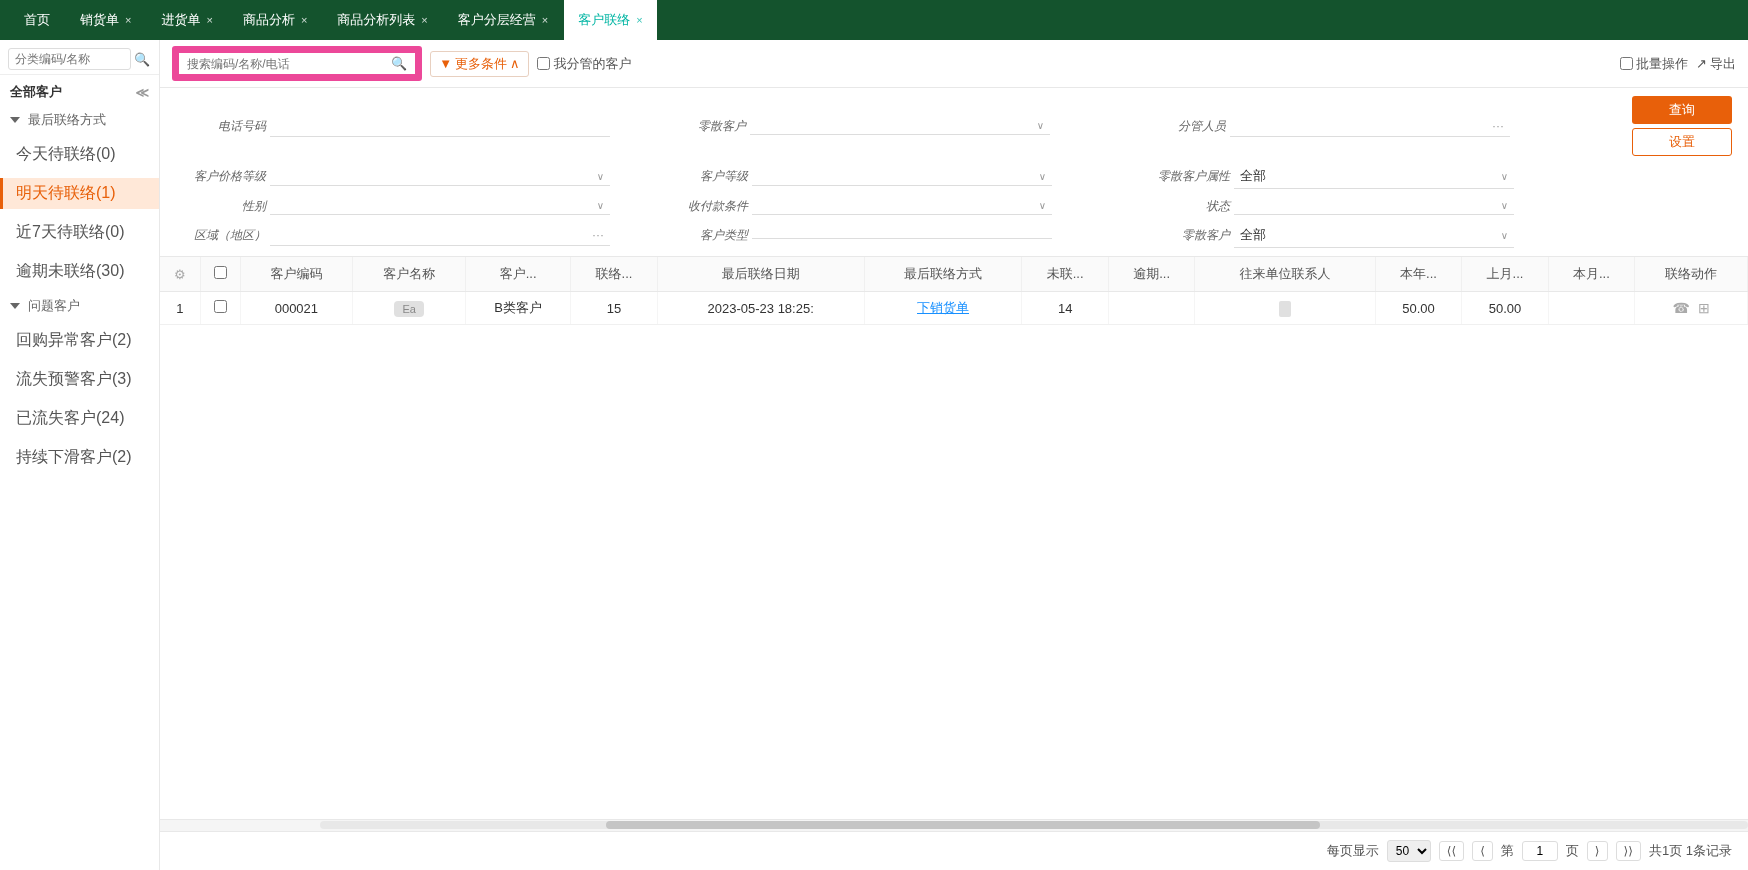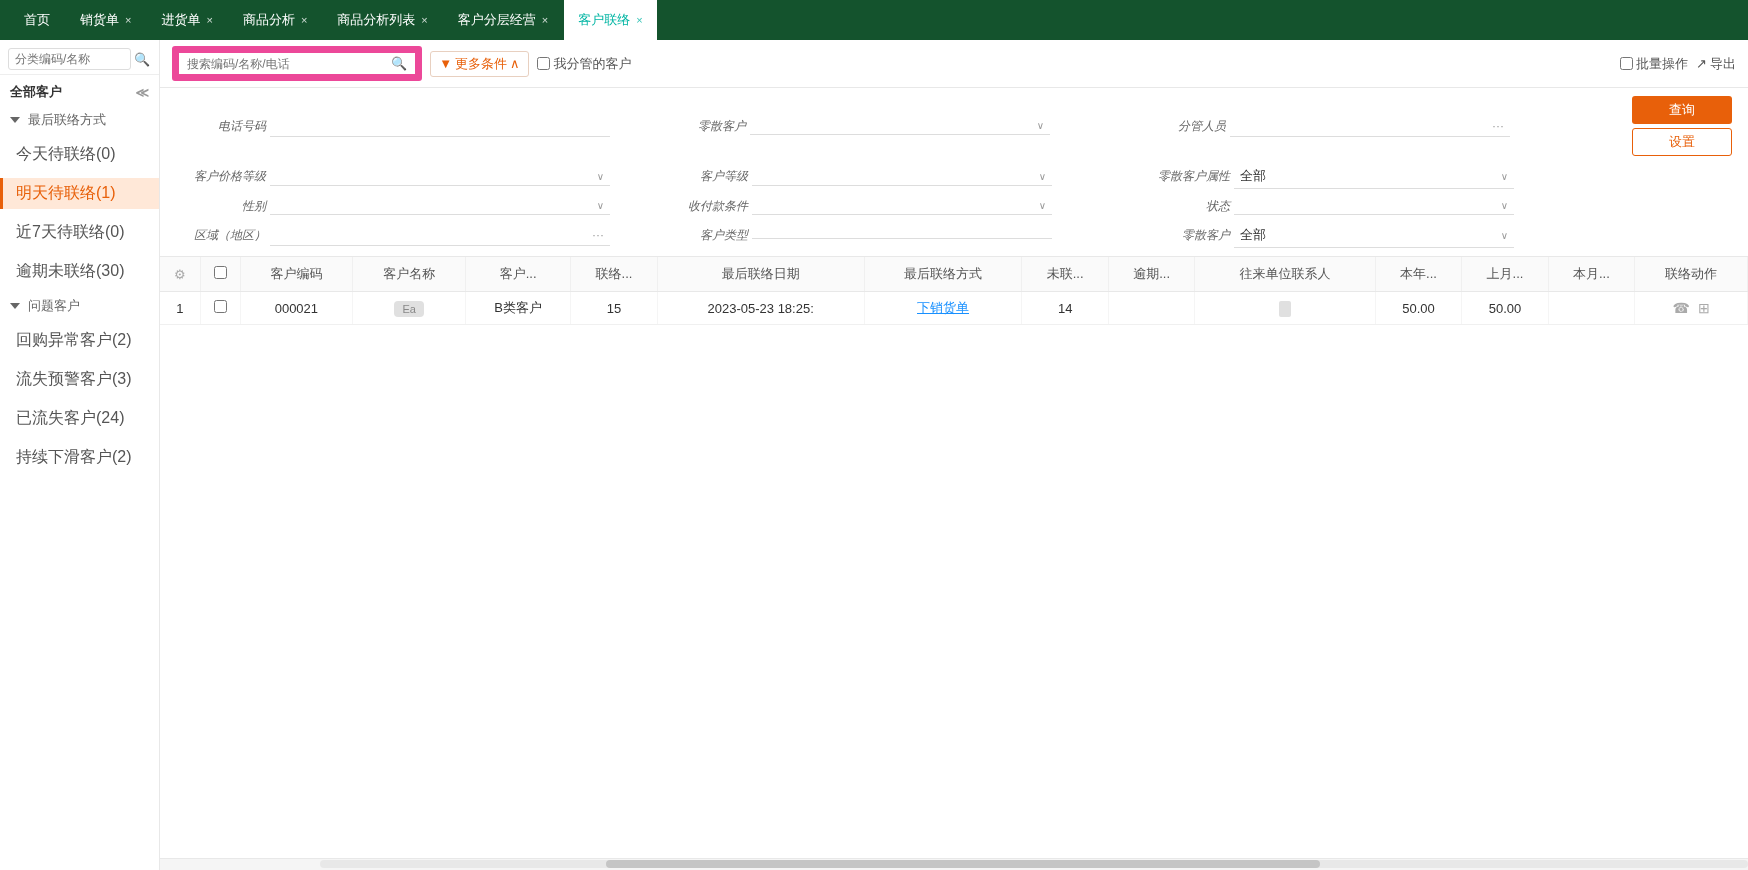--- a/index.html
+++ b/index.html
@@ -358,14 +358,28 @@
         </tbody>
       </table>
     </div>
 
     <div class="scrollbar-area">
       <div class="scrollbar-track">
         <div class="scrollbar-thumb"></div>
       </div>
     </div>
 
+    <div class="footer">
+      <span>每页显示</span>
+      <select class="footer-select">
+        <option>50</option>
+      </select>
+      <button class="page-btn">⟨⟨</button>
+      <button class="page-btn">⟨</button>
+      <span>第</span>
+      <input class="page-input" type="text" value="1" style="">
+      <span>页</span>
+      <button class="page-btn">⟩</button>
+      <button class="page-btn">⟩⟩</button>
+      <span>共1页 1条记录</span>
+    </div>
   </div>
 </div>
 
 </body></html>

